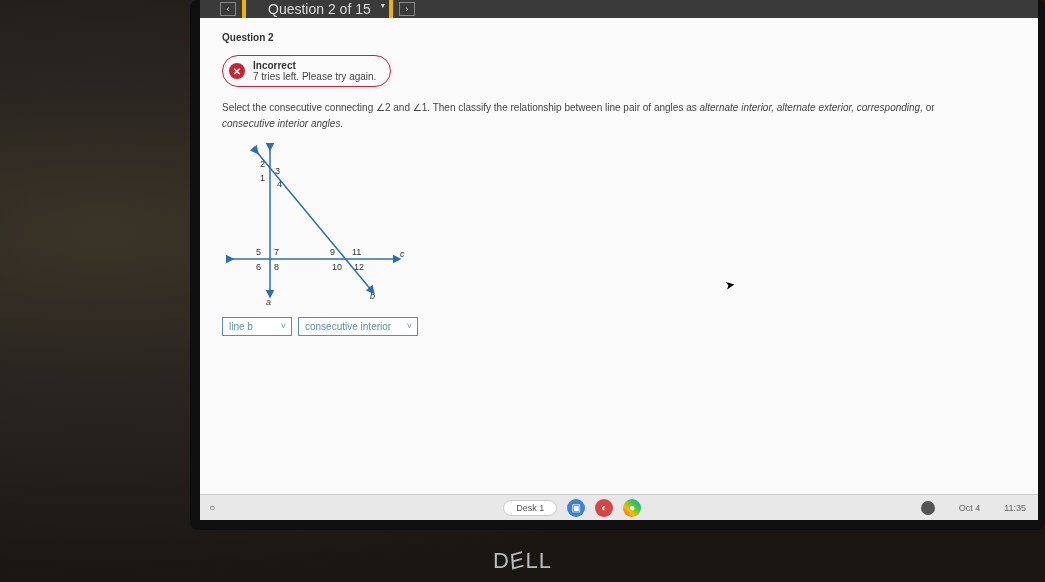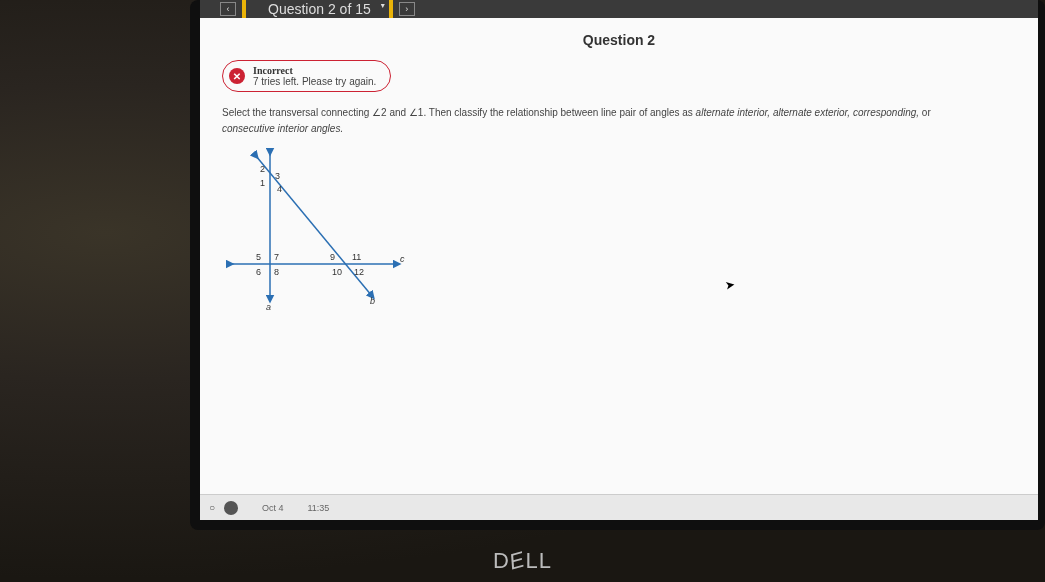--- a/index.html
+++ b/index.html
@@ -63,37 +63,37 @@
     content: "▾"; position: absolute; right: 4px; top: 1px; font-size: 8px;
   }
   .content {
     flex: 1;
     padding: 14px 22px;
     font-size: 11px;
     color: #333;
     position: relative;
     background: #fafafa;
   }
-  .q-title { font-weight: bold; font-size: 14px; margin-bottom: 12px; text-align: center; }
+  .q-title { font-weight: bold; font-size: 10px; margin-bottom: 12px; }
   .feedback-pill {
     display: inline-flex;
     align-items: center;
     gap: 8px;
     border: 1px solid #c23;
     border-radius: 18px;
     padding: 4px 14px 4px 6px;
     margin-bottom: 14px;
   }
   .x-circle {
     width: 16px; height: 16px; border-radius: 50%;
     background: #c23; color: #fff;
     display: flex; align-items: center; justify-content: center;
     font-size: 10px; font-weight: bold;
   }
-  .feedback-text .line1 { font-weight: bold; font-size: 10px; font-family: Liberation Serif, serif; }
+  .feedback-text .line1 { font-weight: bold; font-size: 10px; }
   .feedback-text .line2 { font-size: 10px; color: #444; }
   .prompt { font-size: 10px; color: #444; margin-bottom: 2px; line-height: 1.4; }
   .prompt .ital { font-style: italic; text-align: center; }
   .diagram { position: relative; width: 200px; height: 170px; margin-top: 8px; }
   .diagram svg { display:block; }
   .diagram text { font-size: 9px; fill: #333; font-family: Arial; }
   .diagram .line-lbl { font-style: italic; }
   .answer-row { display: flex; gap: 6px; margin-top: 8px; }
   .sel {
     border: 1px solid #5a8fb5;
@@ -161,21 +161,21 @@
 
     <div class="feedback-pill">
       <div class="x-circle">✕</div>
       <div class="feedback-text">
         <div class="line1">Incorrect</div>
         <div class="line2">7 tries left. Please try again.</div>
       </div>
     </div>
 
     <div class="prompt">
-      <span>Select the transversal connecting </span><span>∠2</span><span> and </span><span>∠1</span><span>. Then classify the relationship between line pair of angles as </span><span class="ital">alternate interior, alternate exterior, corresponding,</span><span> or </span>
+      <span>Select the consecutive connecting </span><span>∠2</span><span> and </span><span>∠1</span><span>. Then classify the relationship between line pair of angles as </span><span class="ital">alternate interior, alternate exterior, corresponding,</span><span> or </span>
     </div>
     <div class="prompt">
       <span class="ital">consecutive interior angles.</span>
     </div>
 
     <div class="diagram">
       <svg width="200" height="170" viewBox="0 0 200 170">
         <defs>
           <marker id="arr" markerWidth="6" markerHeight="6" refX="3" refY="3" orient="auto">
             <path d="M0,0 L6,3 L0,6 Z" fill="#2b6fb3"></path>
@@ -202,27 +202,37 @@
         <text x="130" y="116">11</text>
         <text x="110" y="131">10</text>
         <text x="132" y="131">12</text>
 
         <text class="line-lbl" x="44" y="166">a</text>
         <text class="line-lbl" x="148" y="160">b</text>
         <text class="line-lbl" x="178" y="118">c</text>
       </svg>
     </div>
 
+    <div class="answer-row">
+      <div class="sel">line b</div>
+      <div class="sel" style="min-width:120px">consecutive interior</div>
+    </div>
 
     <div class="cursor">➤</div>
   </div>
 </div>
 
 <div class="shelf">
   <div class="shelf-launcher">○</div>
+  <div class="shelf-center">
+    <div class="desk-pill">Desk 1</div>
+    <div class="tray-icon" style="background:#3b82d6">▣</div>
+    <div class="tray-icon" style="background:#d64545">◐</div>
+    <div class="tray-icon" style="background:linear-gradient(45deg,#e34,#fb0,#3c4,#38e)">●</div>
+  </div>
   <div class="shelf-right">
     <div class="status-dot"></div>
     <span>Oct 4</span>
     <span>11:35</span>
   </div>
 </div>
 
 <div class="dell-logo">D<span class="e">E</span>LL</div>
 
 </body></html>

